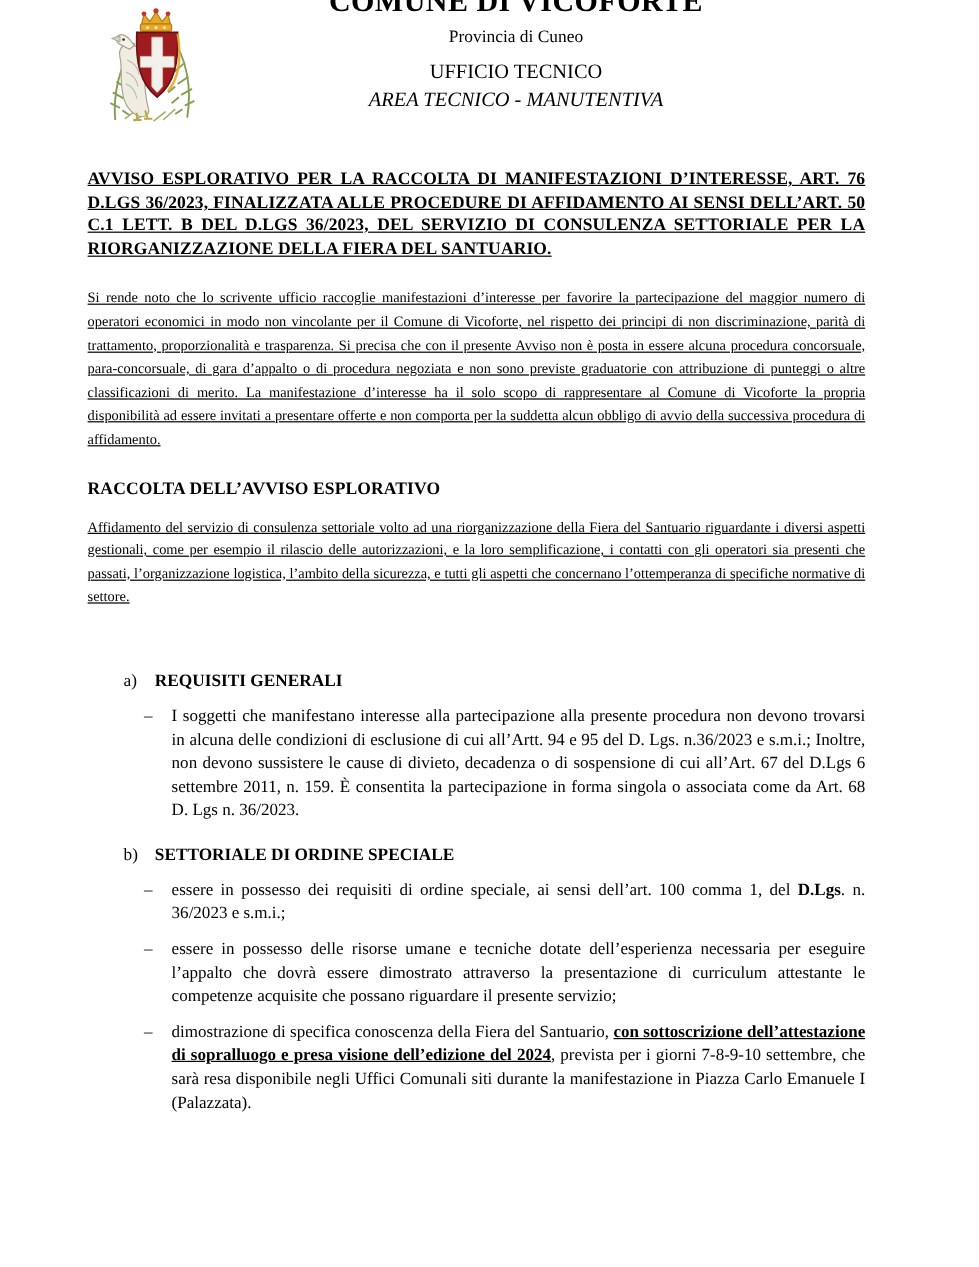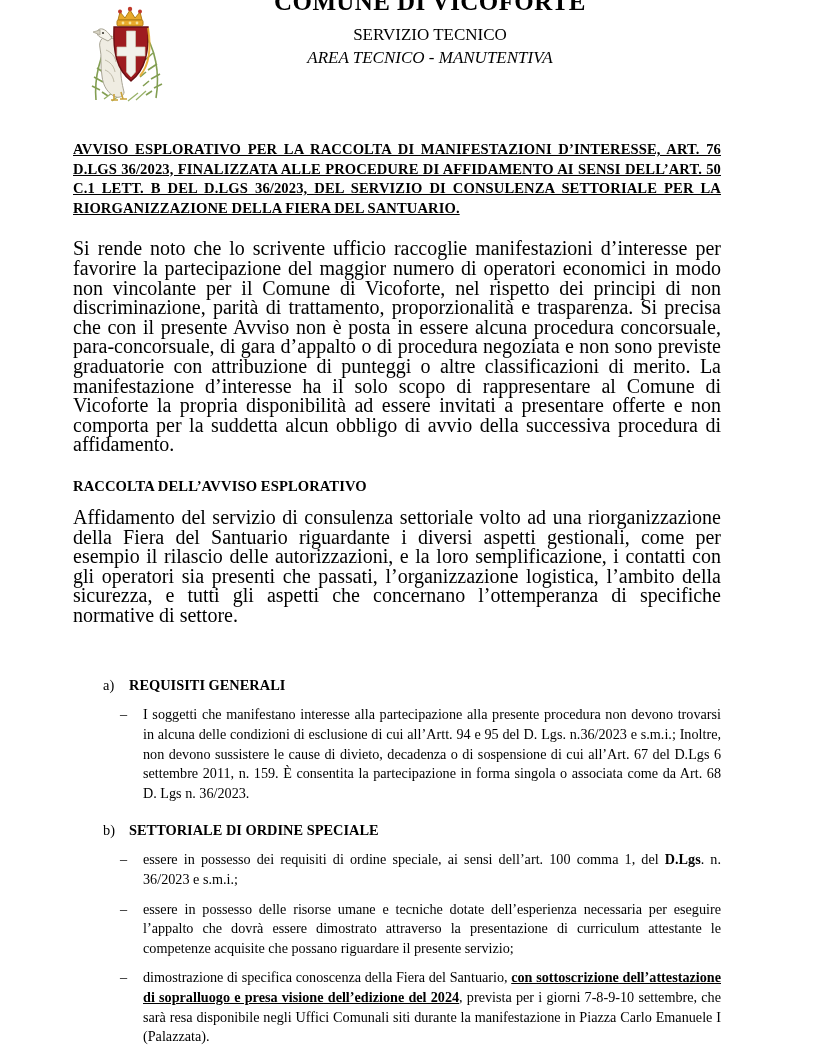--- a/index.html
+++ b/index.html
@@ -83,25 +83,26 @@
     font-size: 14.6px;
     font-weight: bold;
     text-align: justify;
     text-align-last: left;
     line-height: 19.6px;
     letter-spacing: 0.1px;
     text-decoration: underline;
   }
 
   p.para {
-    font-size: 20px;
+    font-size: 12px;
     text-align: justify;
     text-align-last: left;
     line-height: 19.6px;
     margin: 0;
+    text-decoration: underline;
   }
 
   .gap-lg { height: 21px; }
   .gap-md { height: 17px; }
   .gap-sm { height: 12px; }
 
   h2.section-heading {
     font-size: 14.6px;
     font-weight: bold;
     margin: 0;
@@ -213,21 +214,22 @@
                  L 39 52 L 39 43 L 48.5 43 Z" fill="#f2f0ea" stroke="#cfc9b8" stroke-width="0.7"></path>
 
         <g stroke="#e8a92a" stroke-width="2" fill="none" opacity="0.9">
           <path d="M70 24 C 73 42, 72 60, 62 72"></path>
         </g>
       </svg>
     </div>
 
     <div class="header-text">
       <div class="comune-title">COMUNE DI VICOFORTE</div>
-      <div class="ufficio">SERVIZIO TECNICO</div>
+      <div class="provincia">Provincia di Cuneo</div>
+      <div class="ufficio">UFFICIO TECNICO</div>
       <div class="area">AREA TECNICO - MANUTENTIVA</div>
     </div>
   </div>
 
   <div class="content">
 
     <div class="doc-title">AVVISO ESPLORATIVO PER LA RACCOLTA DI MANIFESTAZIONI D’INTERESSE, ART. 76 D.LGS 36/2023, FINALIZZATA ALLE PROCEDURE DI AFFIDAMENTO AI SENSI DELL’ART. 50 C.1 LETT. B DEL D.LGS 36/2023, DEL SERVIZIO DI CONSULENZA SETTORIALE PER LA RIORGANIZZAZIONE DELLA FIERA DEL SANTUARIO.</div>
 
     <div class="gap-lg"></div>
 

